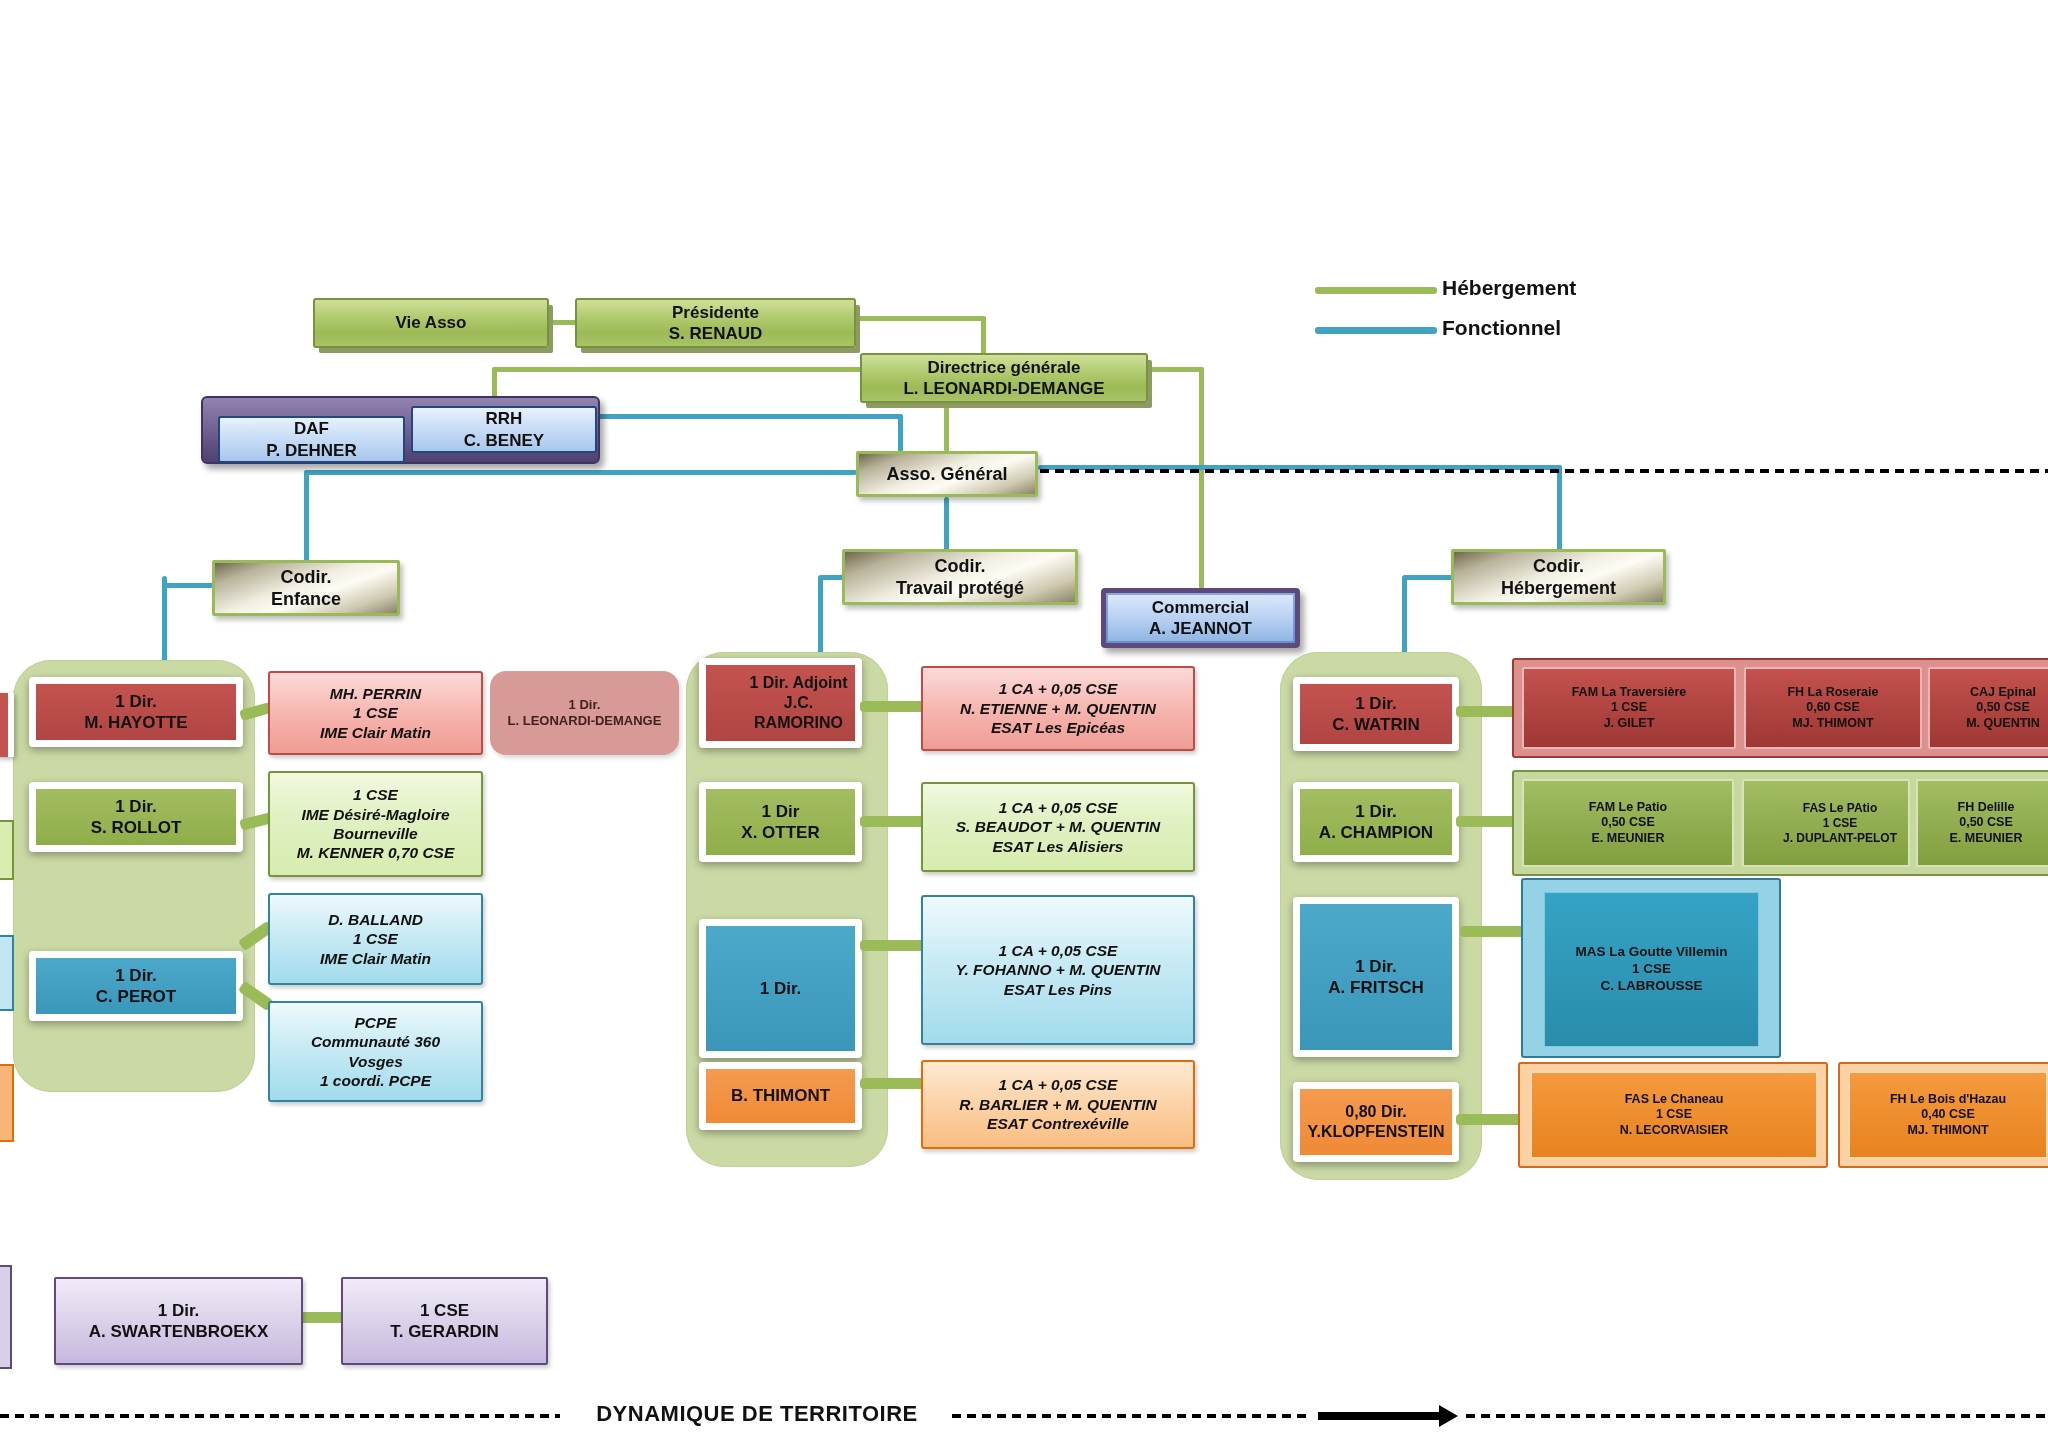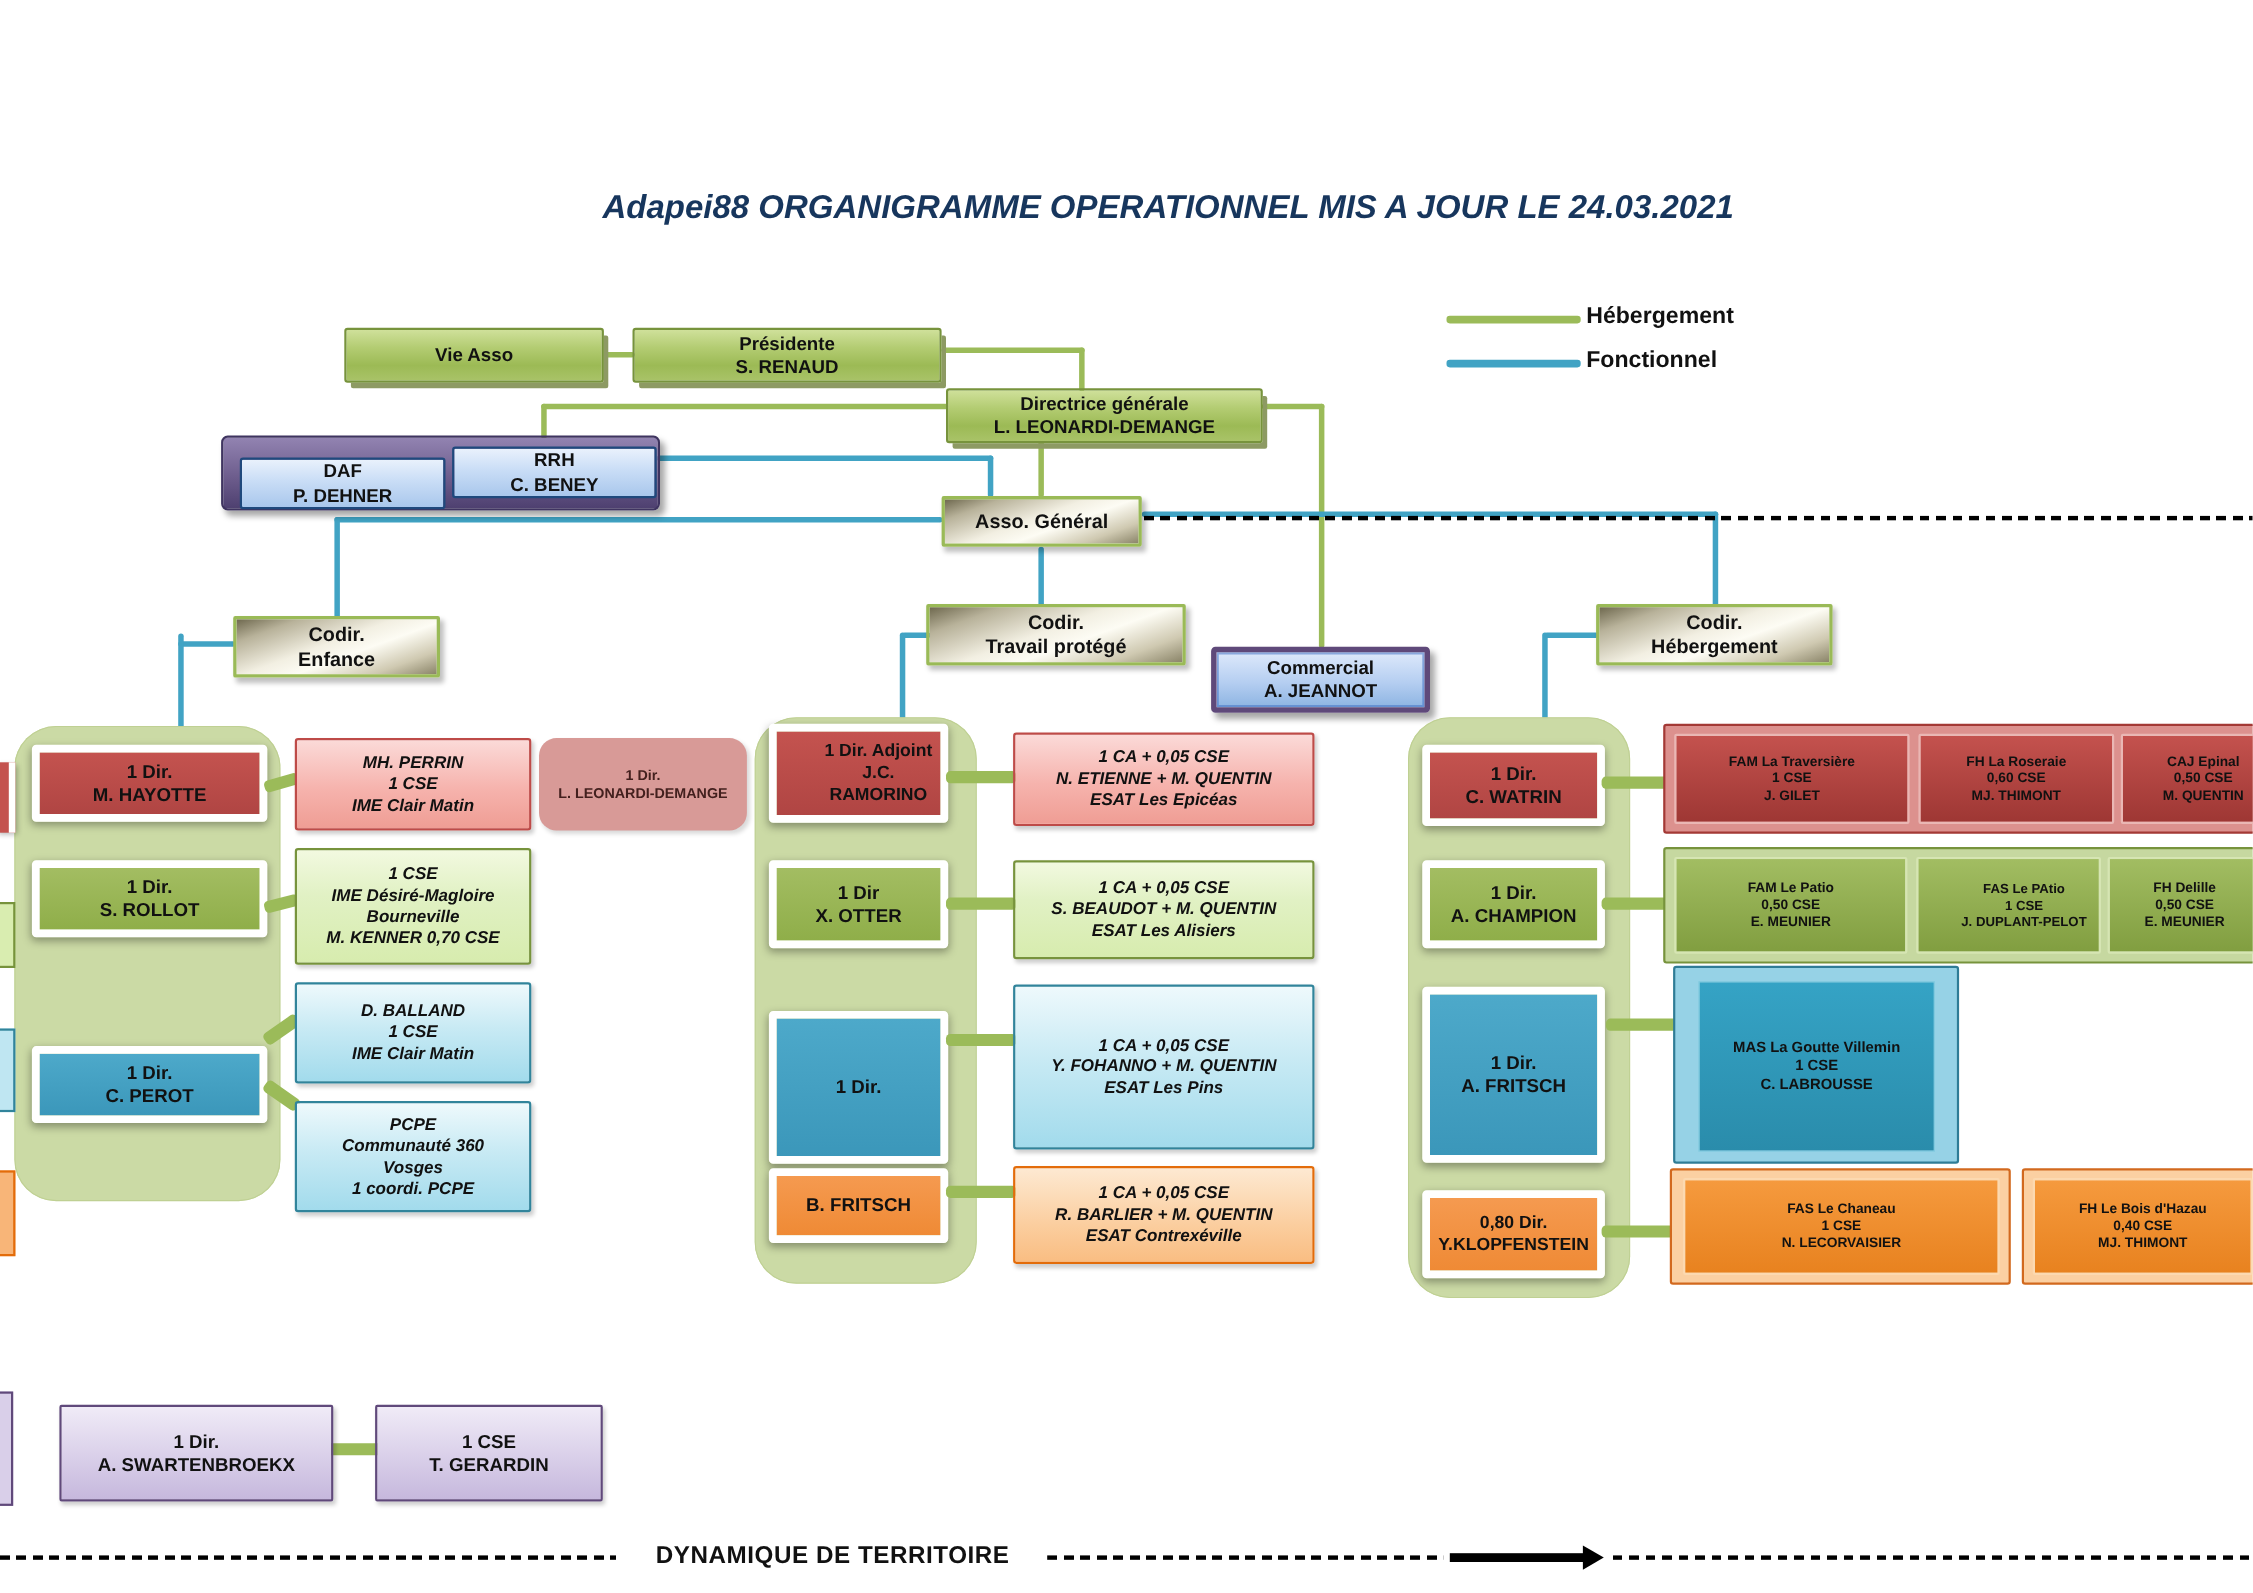--- a/index.html
+++ b/index.html
@@ -62,21 +62,20 @@
   .arrow{position:absolute;height:8px;background:#000;}
   .arrow:after{content:"";position:absolute;right:-18px;top:-7px;border-left:19px solid #000;
                border-top:11px solid transparent;border-bottom:11px solid transparent;}
   .sliver{position:absolute;box-sizing:border-box;}
 </style>
 </head>
 <body>
 
 <div id="stage">
 
-  <div class="abs title" style="left:512px;top:172px;width:1100px;">Adapei88 ORGANIGRAMME OPERATIONNEL MIS A JOUR LE 24.03.2021</div>
 
   <div class="hline greenc" style="left:1315px;top:287px;width:122px;height:7px;"></div>
   <div class="legend-label" style="left:1442px;top:276px;">Hébergement</div>
   <div class="hline tealc" style="left:1315px;top:327px;width:122px;height:7px;"></div>
   <div class="legend-label" style="left:1442px;top:316px;">Fonctionnel</div>
 
   <div class="hline greenc" style="left:549px;top:320px;width:28px;height:5px;"></div>
   <div class="hline greenc" style="left:856px;top:316px;width:130px;height:5px;"></div>
   <div class="vline greenc" style="left:981px;top:316px;width:5px;height:40px;"></div>
   <div class="hline greenc" style="left:492px;top:367px;width:370px;height:5px;"></div>
@@ -173,21 +172,21 @@
   <div class="box dir red" style="left:699px;top:658px;width:163px;height:90px;font-size:16px;padding-left:36px;">
       <span>1 Dir. Adjoint<br>J.C. RAMORINO</span>
     </div>
   <div class="box dir green" style="left:699px;top:782px;width:163px;height:80px;">
       <span>1 Dir<br>X. OTTER</span>
     </div>
   <div class="box dir teal" style="left:699px;top:919px;width:163px;height:139px;">
       <span>1 Dir.</span>
     </div>
   <div class="box dir orange" style="left:699px;top:1062px;width:163px;height:68px;">
-      <span>B. FRITSCH</span>
+      <span>B. THIMONT</span>
     </div>
 
   <div class="stub" style="left:860px;top:701px;width:64px;height:11px;"></div>
   <div class="stub" style="left:860px;top:816px;width:64px;height:11px;"></div>
   <div class="stub" style="left:860px;top:940px;width:64px;height:11px;"></div>
   <div class="stub" style="left:860px;top:1078px;width:64px;height:11px;"></div>
 
   <div class="box fac pink" style="left:921px;top:666px;width:274px;height:85px;">
       <span>1 CA + 0,05 CSE<br>N. ETIENNE + M. QUENTIN<br>ESAT Les Epicéas</span>
     </div>

